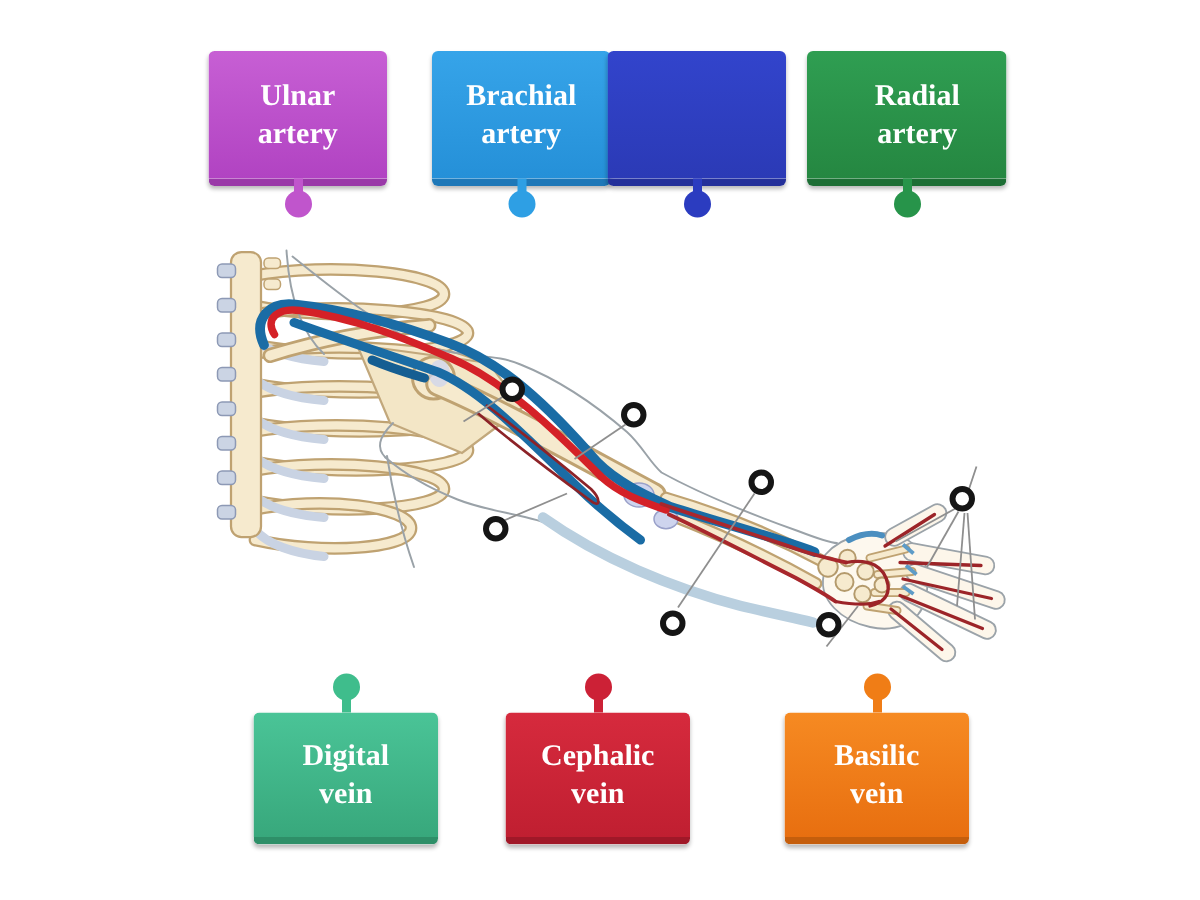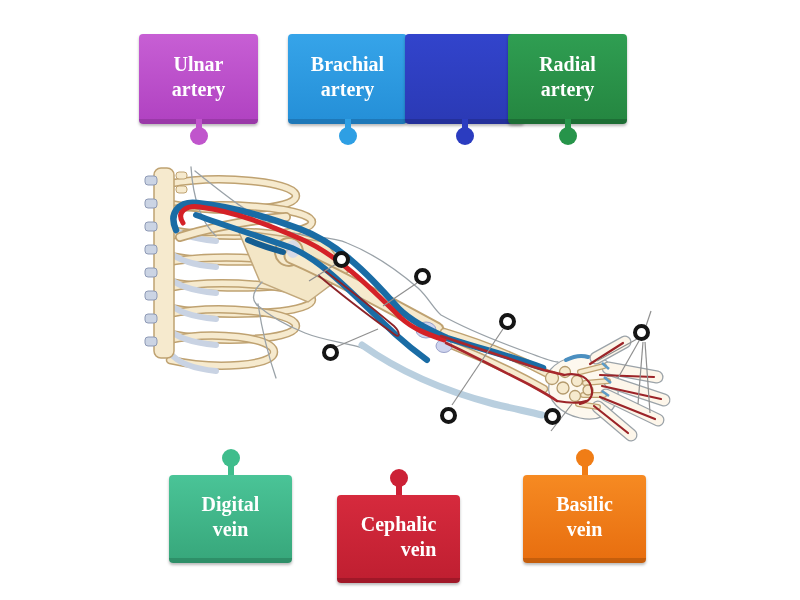--- a/index.html
+++ b/index.html
@@ -209,32 +209,32 @@
     <span class="pin" style="background: rgb(192, 85, 204);"></span>
   </div>
   <div class="card top" style="left: 288px; top: 34px; background: linear-gradient(rgb(54, 164, 233), rgb(37, 144, 216)); border-bottom-color: rgb(30, 120, 184);">
     <span class="txt">Brachial
 artery</span>
     <span class="pin" style="background: rgb(46, 159, 228);"></span>
   </div>
   <div class="card top" style="left: 405px; top: 34px; background: linear-gradient(rgb(50, 68, 204), rgb(43, 58, 182)); border-bottom-color: rgb(36, 48, 154);">
     <span class="pin" style="background: rgb(43, 60, 192);"></span>
   </div>
-  <div class="card top" style="left: 508px; top: 34px; background: linear-gradient(rgb(47, 158, 82), rgb(37, 135, 65)); border-bottom-color: rgb(29, 110, 53);">
+  <div class="card top" style="left: 538px; top: 34px; background: linear-gradient(rgb(47, 158, 82), rgb(37, 135, 65)); border-bottom-color: rgb(29, 110, 53); padding-left: 14px;">
     <span class="txt">Radial
 artery</span>
     <span class="pin" style="background: rgb(39, 148, 74);"></span>
   </div>
 
   <div class="card bot" style="left: 169px; top: 475px; background: linear-gradient(rgb(74, 196, 151), rgb(56, 168, 124)); border-bottom-color: rgb(46, 143, 104);">
     <span class="txt">Digital
 vein</span>
     <span class="pin" style="background: rgb(63, 189, 140);"></span>
   </div>
-  <div class="card bot" style="left: 337px; top: 495px; background: linear-gradient(rgb(214, 42, 61), rgb(192, 31, 49)); border-bottom-color: rgb(160, 24, 40); text-align: right;">
+  <div class="card bot" style="left: 337px; top: 475px; background: linear-gradient(rgb(214, 42, 61), rgb(192, 31, 49)); border-bottom-color: rgb(160, 24, 40);">
     <span class="txt">Cephalic
 vein</span>
     <span class="pin" style="background: rgb(204, 33, 54);"></span>
   </div>
   <div class="card bot" style="left: 523px; top: 475px; background: linear-gradient(rgb(246, 138, 34), rgb(232, 111, 16)); border-bottom-color: rgb(197, 94, 12);">
     <span class="txt">Basilic
 vein</span>
     <span class="pin" style="background: rgb(240, 125, 22);"></span>
   </div>
 

